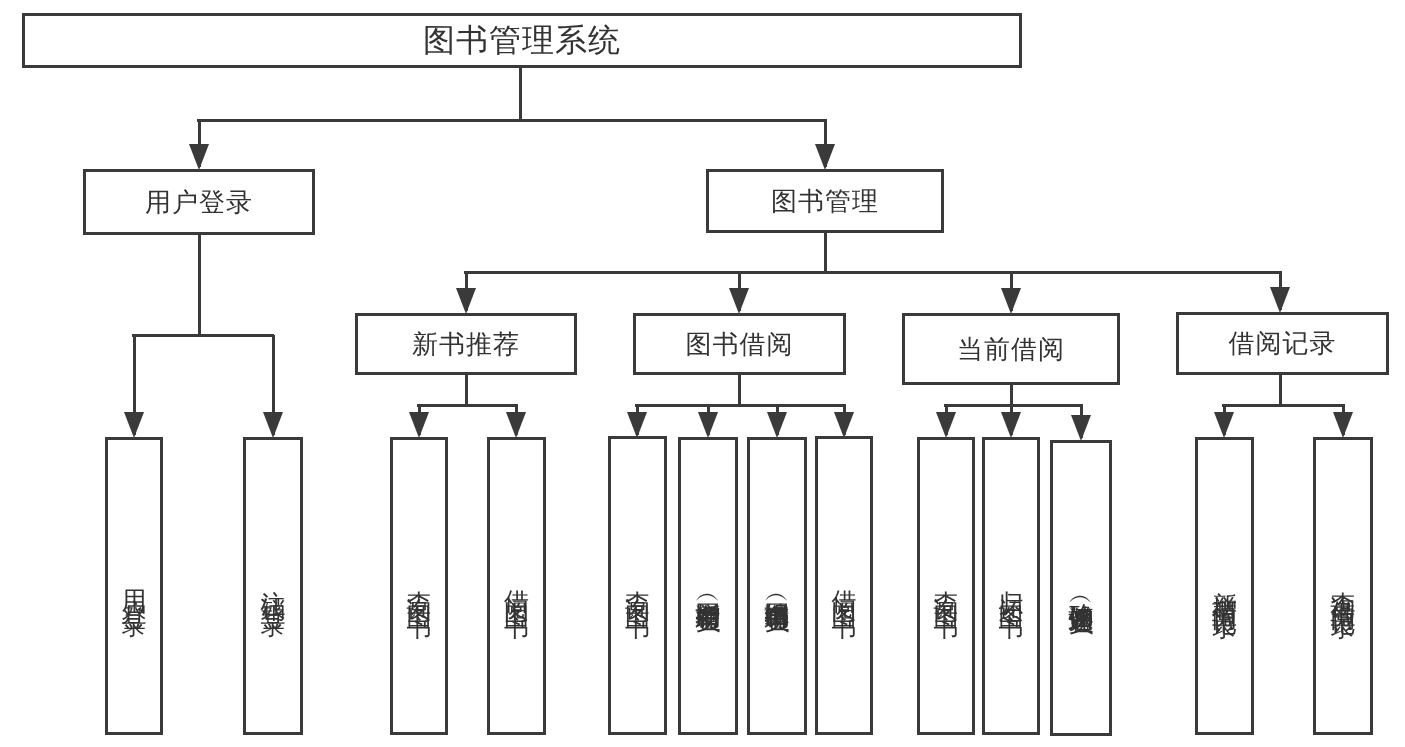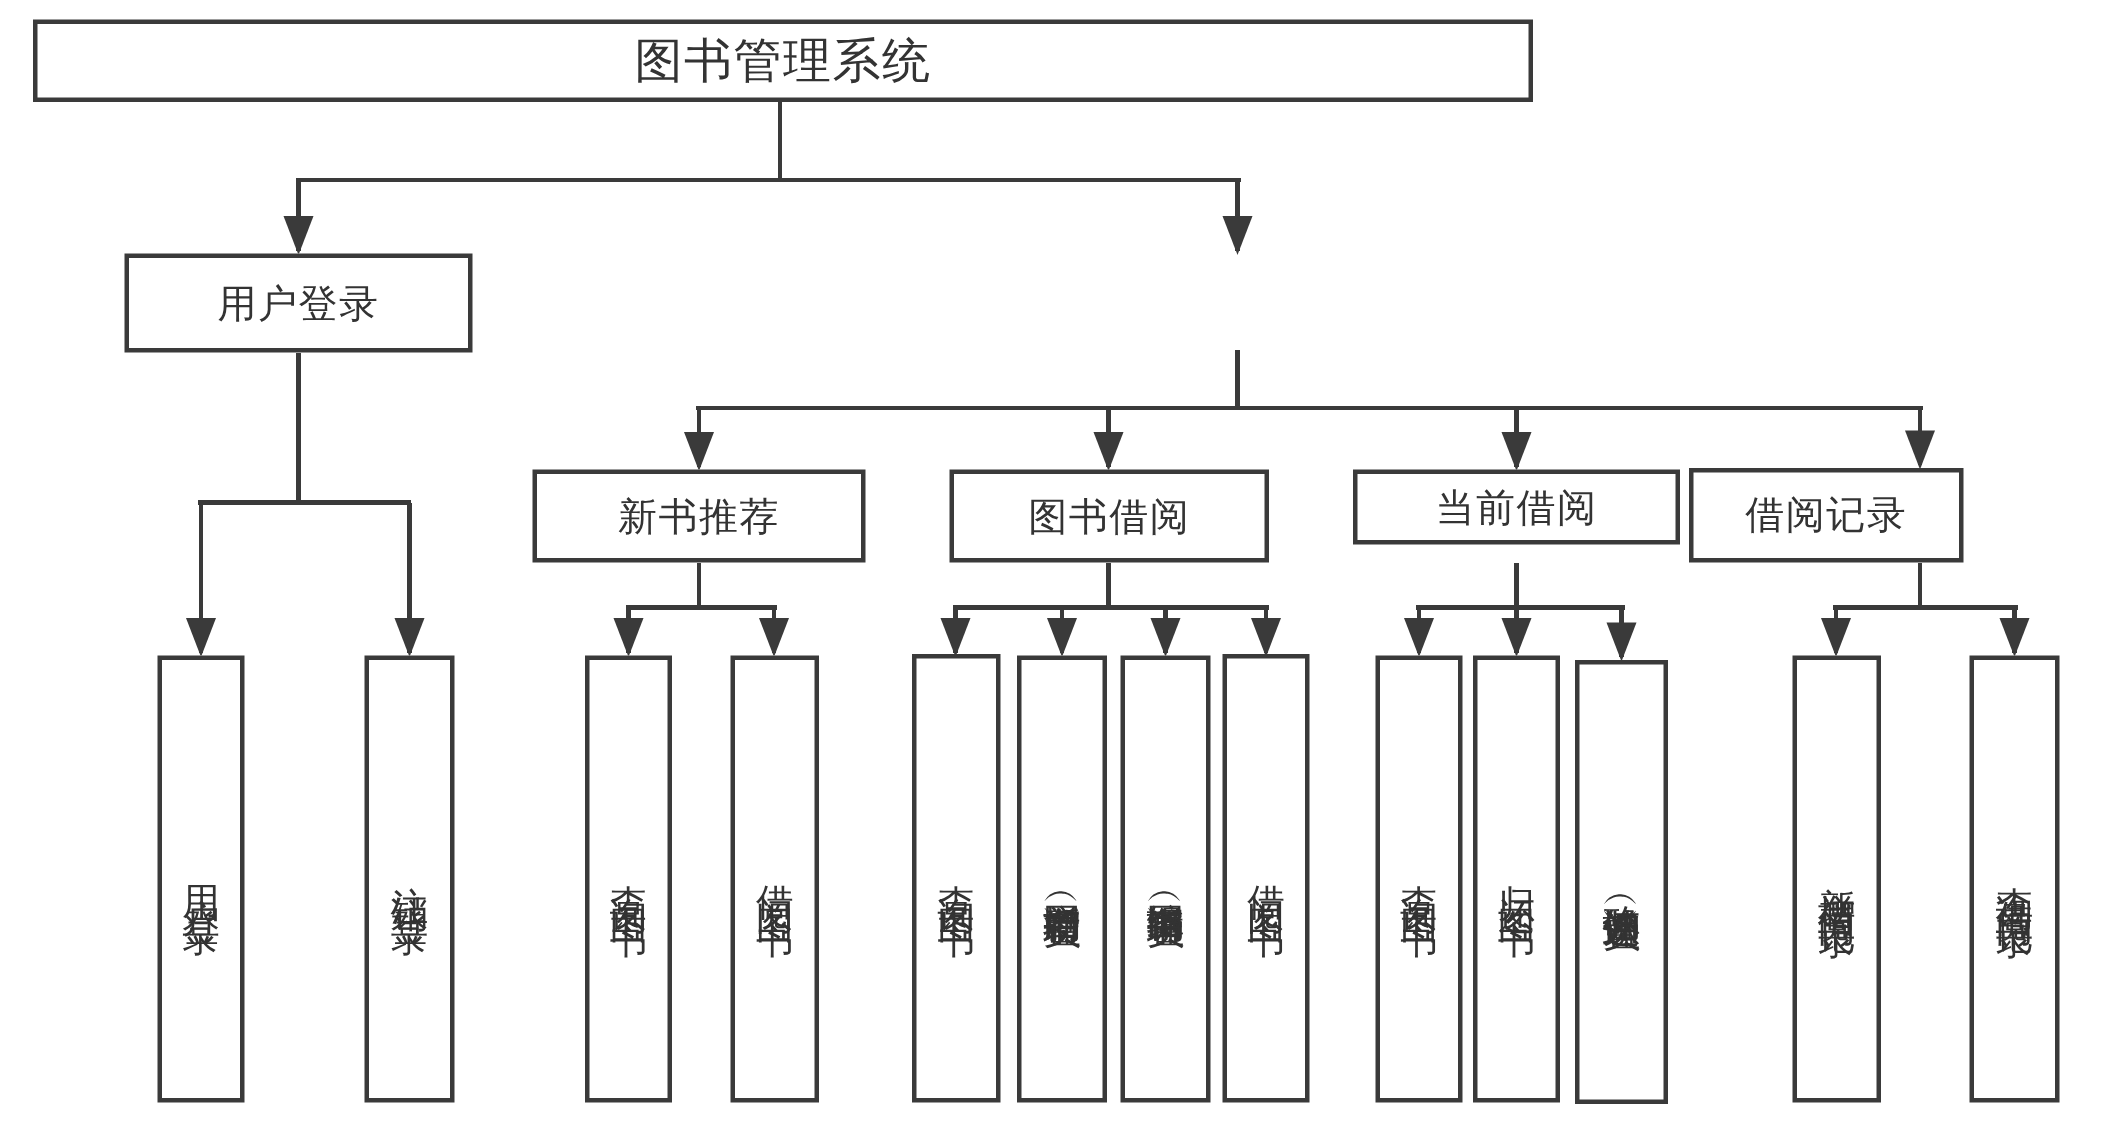--- a/index.html
+++ b/index.html
@@ -112,31 +112,34 @@
     </g>
   </svg>
 
   <div class="box h root" style="left:22px;top:13px;width:1000px;height:55px">
     <span>图书管理系统</span>
   </div>
 
   <div class="box h" style="left:83px;top:169px;width:232px;height:66px">
     <span>用户登录</span>
   </div>
+  <div class="box h" style="left:706px;top:169px;width:238px;height:64px">
+    <span>图书管理</span>
+  </div>
 
   <div class="box h" style="left:355px;top:313px;width:222px;height:62px">
     <span>新书推荐</span>
   </div>
   <div class="box h" style="left:633px;top:313px;width:213px;height:62px">
     <span>图书借阅</span>
   </div>
-  <div class="box h" style="left:902px;top:313px;width:218px;height:50px">
+  <div class="box h" style="left:902px;top:313px;width:218px;height:72px">
     <span>当前借阅</span>
   </div>
-  <div class="box h" style="left:1126px;top:312px;width:183px;height:63px">
+  <div class="box h" style="left:1176px;top:312px;width:213px;height:63px">
     <span>借阅记录</span>
   </div>
 
   <div class="box v ls-wide" style="left:105px;top:437px;width:58px;height:298px">
     <span>用户登录</span>
   </div>
   <div class="box v ls-wide" style="left:243px;top:437px;width:60px;height:298px">
     <span>注销登录</span>
   </div>
 

